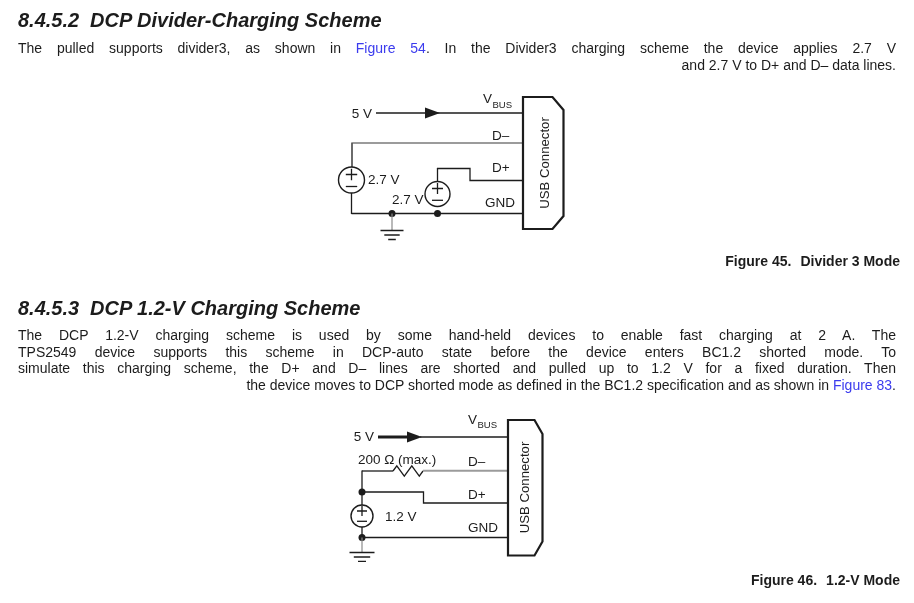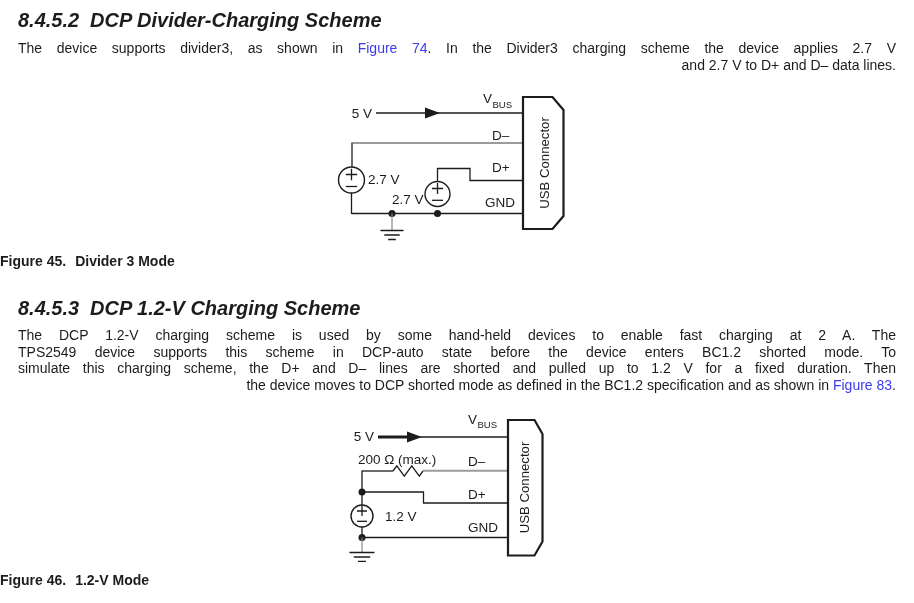--- a/index.html
+++ b/index.html
@@ -5,21 +5,21 @@
   html,body{margin:0;padding:0;background:#ffffff;}
   #page{position:relative;width:914px;height:603px;background:#fff;overflow:hidden;
         font-family:"Liberation Sans",sans-serif;color:#1c1c1c;}
   .heading{position:absolute;left:18px;width:878px;font-size:20px;font-weight:bold;
            font-style:italic;white-space:nowrap;}
   .heading .sec-num{display:inline-block;width:72px;}
   .para{position:absolute;left:18px;width:878px;font-size:14px;line-height:16.6px;}
   .jline{text-align:justify;text-align-last:justify;}
   .nline{text-align:right;}
   a.doclink{color:#3b3bee;text-decoration:none;cursor:pointer;}
-  .caption{position:absolute;left:0;width:900px;text-align:left;font-size:14px;
+  .caption{position:absolute;left:0;width:900px;text-align:right;font-size:14px;
            font-weight:bold;white-space:nowrap;}
   .caption .cap-title{margin-left:9px;}
   .figsvg{position:absolute;}
   svg text{font-family:"Liberation Sans",sans-serif;fill:#1c1c1c;font-size:13.5px;}
   svg .sub{font-size:9.5px;}
   svg .conn-label{font-size:13.2px;}
   svg .wire{stroke:#1c1c1c;stroke-width:1.3;fill:none;}
   svg .wire-thick{stroke:#1c1c1c;stroke-width:3;fill:none;}
   svg .wire-gray{stroke:#9b9b9b;stroke-width:2;fill:none;}
   svg .stem{stroke:#8a8a8a;stroke-width:1.2;fill:none;}
@@ -32,21 +32,21 @@
 </head>
 <body>
 
 <div id="page">
 
   <div class="heading" style="top:9px;">
     <span class="sec-num">8.4.5.2</span><span>DCP Divider-Charging Scheme</span>
   </div>
 
   <div class="para" style="top:40px;">
-    <div class="jline"><span>The device supports divider3, as shown in </span><a class="doclink">Figure 74</a><span>. In the Divider3 charging scheme the device applies 2.7 V</span></div>
+    <div class="jline"><span>The pulled supports divider3, as shown in </span><a class="doclink">Figure 54</a><span>. In the Divider3 charging scheme the device applies 2.7 V</span></div>
     <div class="nline">and 2.7 V to D+ and D– data lines.</div>
   </div>
 
   <svg class="figsvg" style="left:330px;top:85px;" width="250" height="165" viewBox="330 85 250 165">
 
     <text x="372" y="117.5" text-anchor="end">5 V</text>
     <path class="wire" d="M 376 113 H 522"></path>
     <polygon class="arrow" points="425,107.5 440,113 425,118.5"></polygon>
     <text x="483" y="103">V</text>
     <text x="492.5" y="107.5" class="sub">BUS</text>

